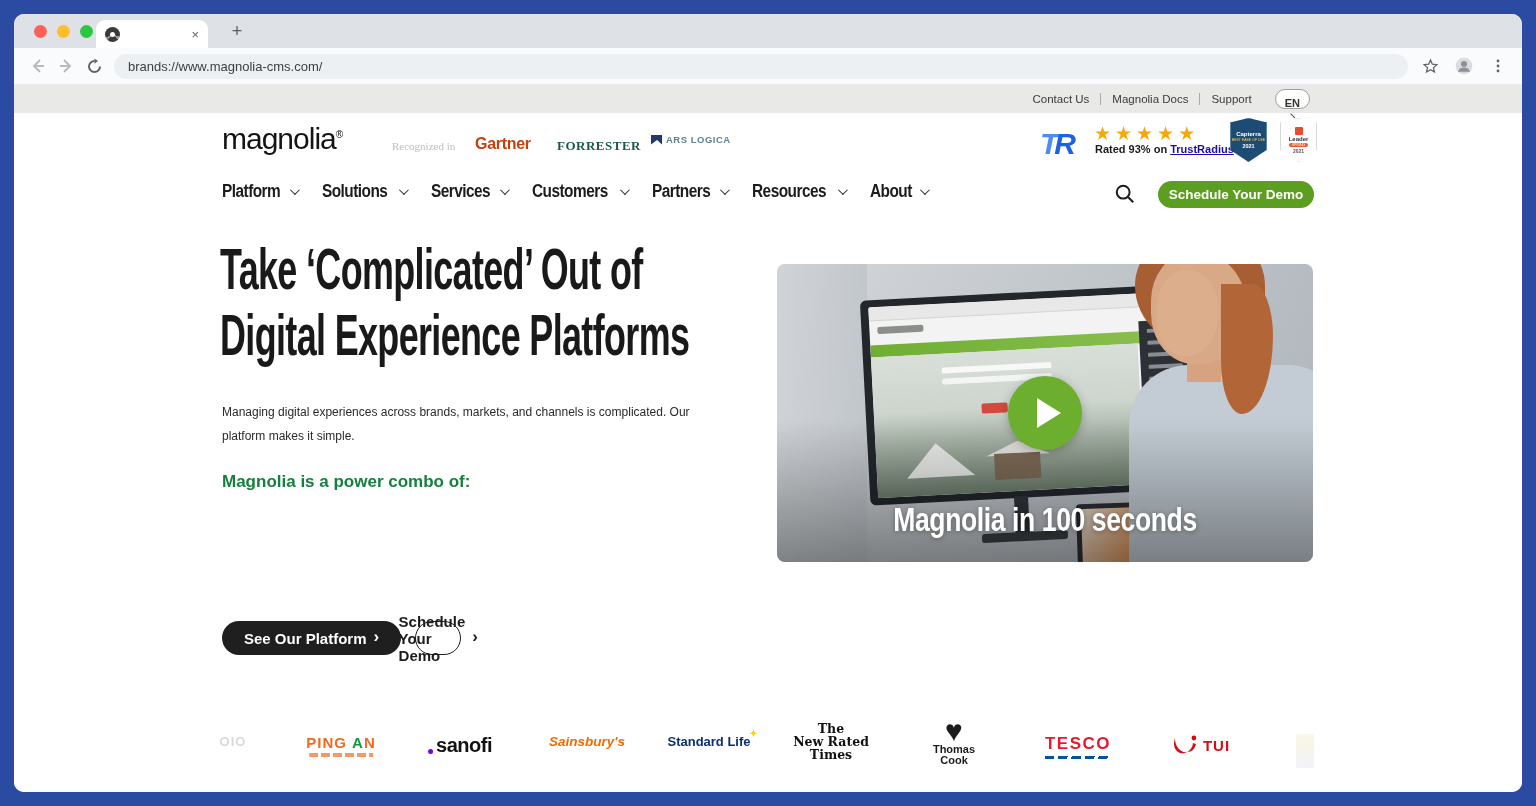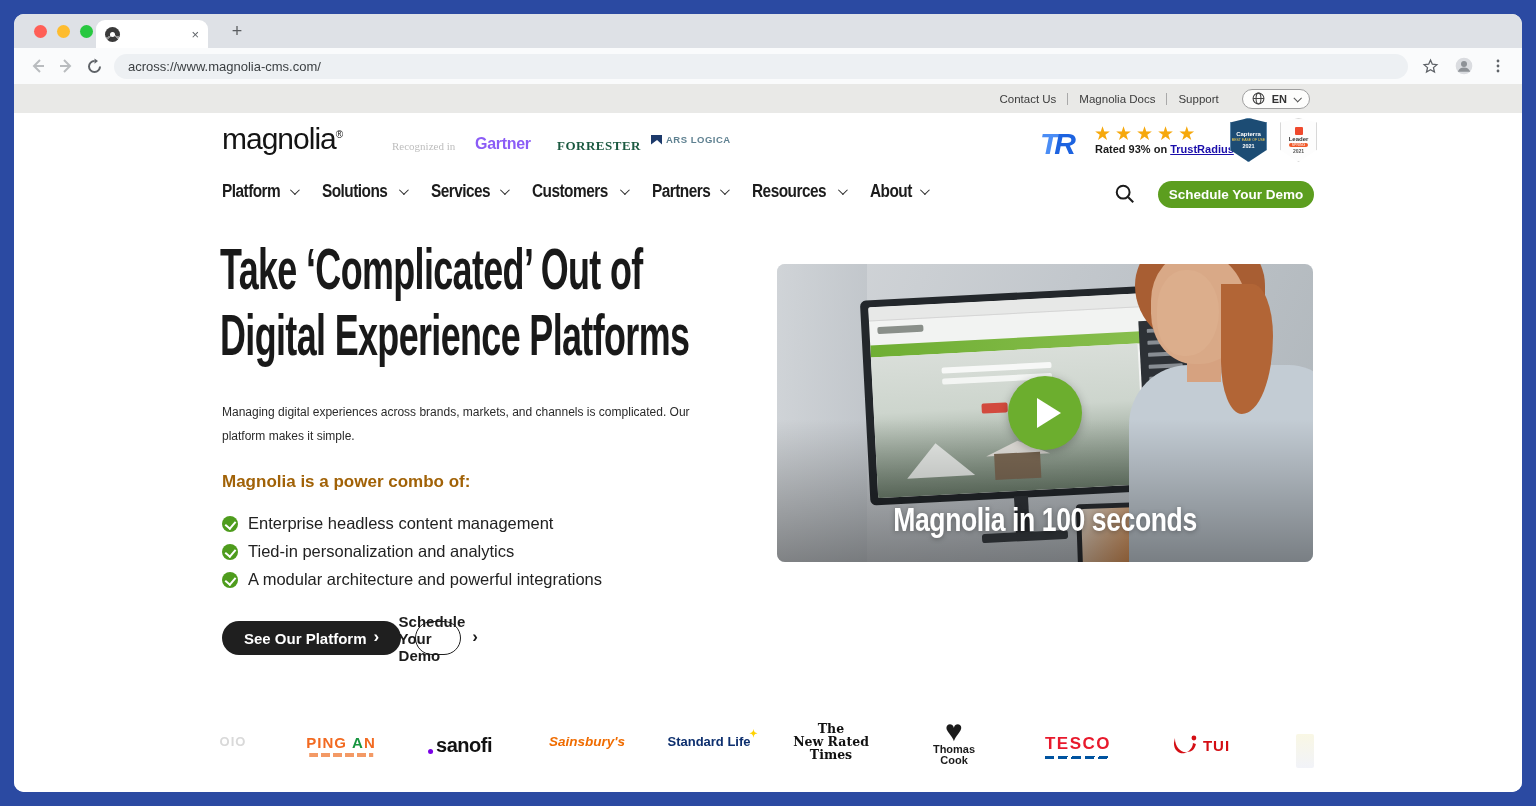--- a/index.html
+++ b/index.html
@@ -25,29 +25,29 @@
   .urlbar { flex:1; height:25px; margin:0 8px 0 6px; background:#edf0f3; border-radius:13px; display:flex; align-items:center; padding:0 14px; }
   .urltext { font-size:13px; color:#3c4043; }
   .tb-right { display:flex; align-items:center; gap:6px; }
 
   
   .content { flex:1; background:#fff; position:relative; }
 
   .utilband { position:absolute; left:0; top:0; width:100%; height:29px; background:#e9e9e7; display:flex; align-items:center; justify-content:flex-end; padding-right:212px; gap:0; }
   .util-link { font-size:11.5px; color:#3b3b3b; padding:0 11px; cursor:pointer; }
   .util-sep { width:1px; height:12px; background:#a9a9a9; }
-  .lang-pill { margin-left:12px; height:20px; border:1px solid #9f9f9f; background:#fdfdfc; border-radius:11px; display:flex; align-items:center; padding:0 9px; gap:7px; cursor:pointer; }
+  .lang-pill { margin-left:12px; height:20px; border:1px solid #9f9f9f; background:#fdfdfc; border-radius:11px; display:flex; align-items:center; padding:0 9px; gap:7px; cursor:pointer;flex-direction:column; }
   .lang-pill span { font-size:11px; font-weight:bold; color:#333; }
   .chev { width:6px; height:6px; border-right:1.6px solid #555; border-bottom:1.6px solid #555; transform:rotate(45deg) translateY(-1px); }
 
   
   .logo { position:absolute; left:208px; top:38px; font-size:30px; font-weight:normal; letter-spacing:-1px; color:#141414; }
   .logo sup { font-size:10px; vertical-align:super; }
   .recognized { position:absolute; left:378px; top:56px; font-size:11px; color:#bdbdbd;font-family:Liberation Serif, serif; }
-  .gartner { position:absolute; left:461px; top:51px; font-size:16px; font-weight:bold; color:#8b5cf6; letter-spacing:-0.3px; }
+  .gartner { position:absolute; left:461px; top:51px; font-size:16px; font-weight:bold; color:#c2410c; letter-spacing:-0.3px; }
   .forrester { position:absolute; left:543px; top:54px; font-family:"Liberation Serif", serif; font-size:13px; font-weight:bold; color:#1c5a41; letter-spacing:0.5px; }
   .arslogica { position:absolute; left:637px; top:50px; display:flex; align-items:center; gap:4px; }
   .ars-ico { width:11px; height:10px; background:#1d3a6b; clip-path:polygon(0 0,100% 0,100% 100%,55% 55%,0 100%); }
   .arslogica span { font-size:9.5px; font-weight:bold; color:#5f8191; letter-spacing:0.5px; }
 
   .tr-logo { position:absolute; left:1026px; top:43px; font-size:30px; font-weight:bold; font-style:italic; color:#1d63e0; letter-spacing:-4px; }
   .tr-logo i { color:#4b8df5; }
   .stars { position:absolute; left:1080px; top:38px; font-size:19px; letter-spacing:4px; color:#f6a80b; }
   .rated { position:absolute; left:1081px; top:59px; font-size:11px; font-weight:bold; color:#1b1b1b; }
   .rated a { color:#1a0dab; text-decoration:underline; cursor:pointer; }
@@ -68,21 +68,21 @@
   .nav-item { display:flex; align-items:center; gap:6px; cursor:pointer; }
   .nav-item span.lbl { font-size:17.5px; font-weight:bold; color:#1c1c1c; letter-spacing:-0.6px; transform:scaleX(0.88); transform-origin:left center; display:inline-block; }
   .nav-chev { width:7px; height:7px; border-right:1.8px solid #2a2a2a; border-bottom:1.8px solid #2a2a2a; transform:rotate(45deg) translateY(-2px); margin-left:-4px; }
 
   .search-btn { position:absolute; left:1100px; top:99px; width:24px; height:24px; cursor:pointer; }
   .cta-pill { position:absolute; left:1144px; top:97px; width:156px; height:27px; background:#5c9e1f; border-radius:14px; color:#fff; font-size:13.5px; font-weight:bold; display:flex; align-items:center; justify-content:center; cursor:pointer; }
 
   
   .h1 { position:absolute; left:206px; top:152px; font-size:57px; font-weight:bold; color:#191919; line-height:66px; letter-spacing:-1px; transform:scaleX(0.63); transform-origin:left top; white-space:nowrap; }
   .para { position:absolute; left:208px; top:316px; width:500px; font-size:12px; color:#2a2a2a; line-height:24px; }
-  .combo { position:absolute; left:208px; top:388px; font-size:17px; font-weight:bold; color:#a16207; }
+  .combo { position:absolute; left:208px; top:388px; font-size:17px; font-weight:bold; color:#15803d; }
   .checklist { position:absolute; left:208px; top:430px; display:flex; flex-direction:column; gap:9px; }
   .check-row { display:flex; align-items:center; gap:10px; }
   .check-ico { width:16px; height:16px; border-radius:50%; background:#4e9c1d; position:relative; flex:none; }
   .check-ico::after { content:""; position:absolute; left:4.5px; top:3.5px; width:5px; height:8px; border-right:2px solid #fff; border-bottom:2px solid #fff; transform:rotate(40deg); }
   .check-row span { font-size:16.5px; color:#222; }
 
   .btn-row { position:absolute; left:208px; top:537px; display:flex; gap:14px; }
   .btn { height:34px; border-radius:17px; display:flex; align-items:center; justify-content:center; font-size:15px; font-weight:bold; cursor:pointer; padding:0 22px; gap:7px; }
   .btn .arr { font-size:17px; font-weight:bold; margin-top:-2px; }
   .btn.dark { background:#1f1f1f; color:#fff; }
@@ -178,21 +178,21 @@
           <path d="M3 9 H13" stroke="#b9bcbf" stroke-width="2"></path>
         </svg>
     </div>
     <div class="nav-ico">
       <svg width="17" height="17" viewBox="0 0 17 17">
           <path d="M14 8.5 A5.5 5.5 0 1 1 8.5 3" stroke="#5f6368" stroke-width="2" fill="none"></path>
           <path d="M8.5 0.5 L12 3 L8.5 5.8 Z" fill="#5f6368"></path>
         </svg>
     </div>
     <div class="urlbar">
-      <span class="urltext">across://www.magnolia-cms.com/</span>
+      <span class="urltext">brands://www.magnolia-cms.com/</span>
     </div>
     <div class="tb-right">
       <div class="nav-ico">
         <svg width="17" height="17" viewBox="0 0 24 24">
             <path d="M12 3 l2.6 5.8 6.4 0.6 -4.8 4.2 1.4 6.2 -5.6-3.3 -5.6 3.3 1.4-6.2 -4.8-4.2 6.4-0.6 Z" fill="none" stroke="#5f6368" stroke-width="1.8"></path>
           </svg>
       </div>
       <div class="nav-ico">
         <svg width="20" height="20" viewBox="0 0 24 24">
             <circle cx="12" cy="12" r="10" fill="#dadce0"></circle>
@@ -290,34 +290,20 @@
           <circle cx="10" cy="10" r="7" fill="none" stroke="#1c1c1c" stroke-width="2.2"></circle>
           <path d="M15.5 15.5 L21 21" stroke="#1c1c1c" stroke-width="2.2"></path>
         </svg>
     </div>
     <div class="cta-pill">Schedule Your Demo</div>
 
     <h1 class="h1"><span>Take ‘Complicated’ Out of</span><br><span>Digital Experience Platforms</span></h1>
     <p class="para">Managing digital experiences across brands, markets, and channels is complicated. Our platform makes it simple.</p>
     <div class="combo">Magnolia is a power combo of:</div>
 
-    <div class="checklist">
-      <div class="check-row">
-        <div class="check-ico"></div>
-        <span>Enterprise headless content management</span>
-      </div>
-      <div class="check-row">
-        <div class="check-ico"></div>
-        <span>Tied-in personalization and analytics</span>
-      </div>
-      <div class="check-row">
-        <div class="check-ico"></div>
-        <span>A modular architecture and powerful integrations</span>
-      </div>
-    </div>
 
     <div class="btn-row">
       <div class="btn dark">
           <span>See Our Platform</span>
           <span class="arr">›</span>
         </div>
       <div class="btn light">
           <span>Schedule Your Demo</span>
           <span class="arr">›</span>
         </div>

